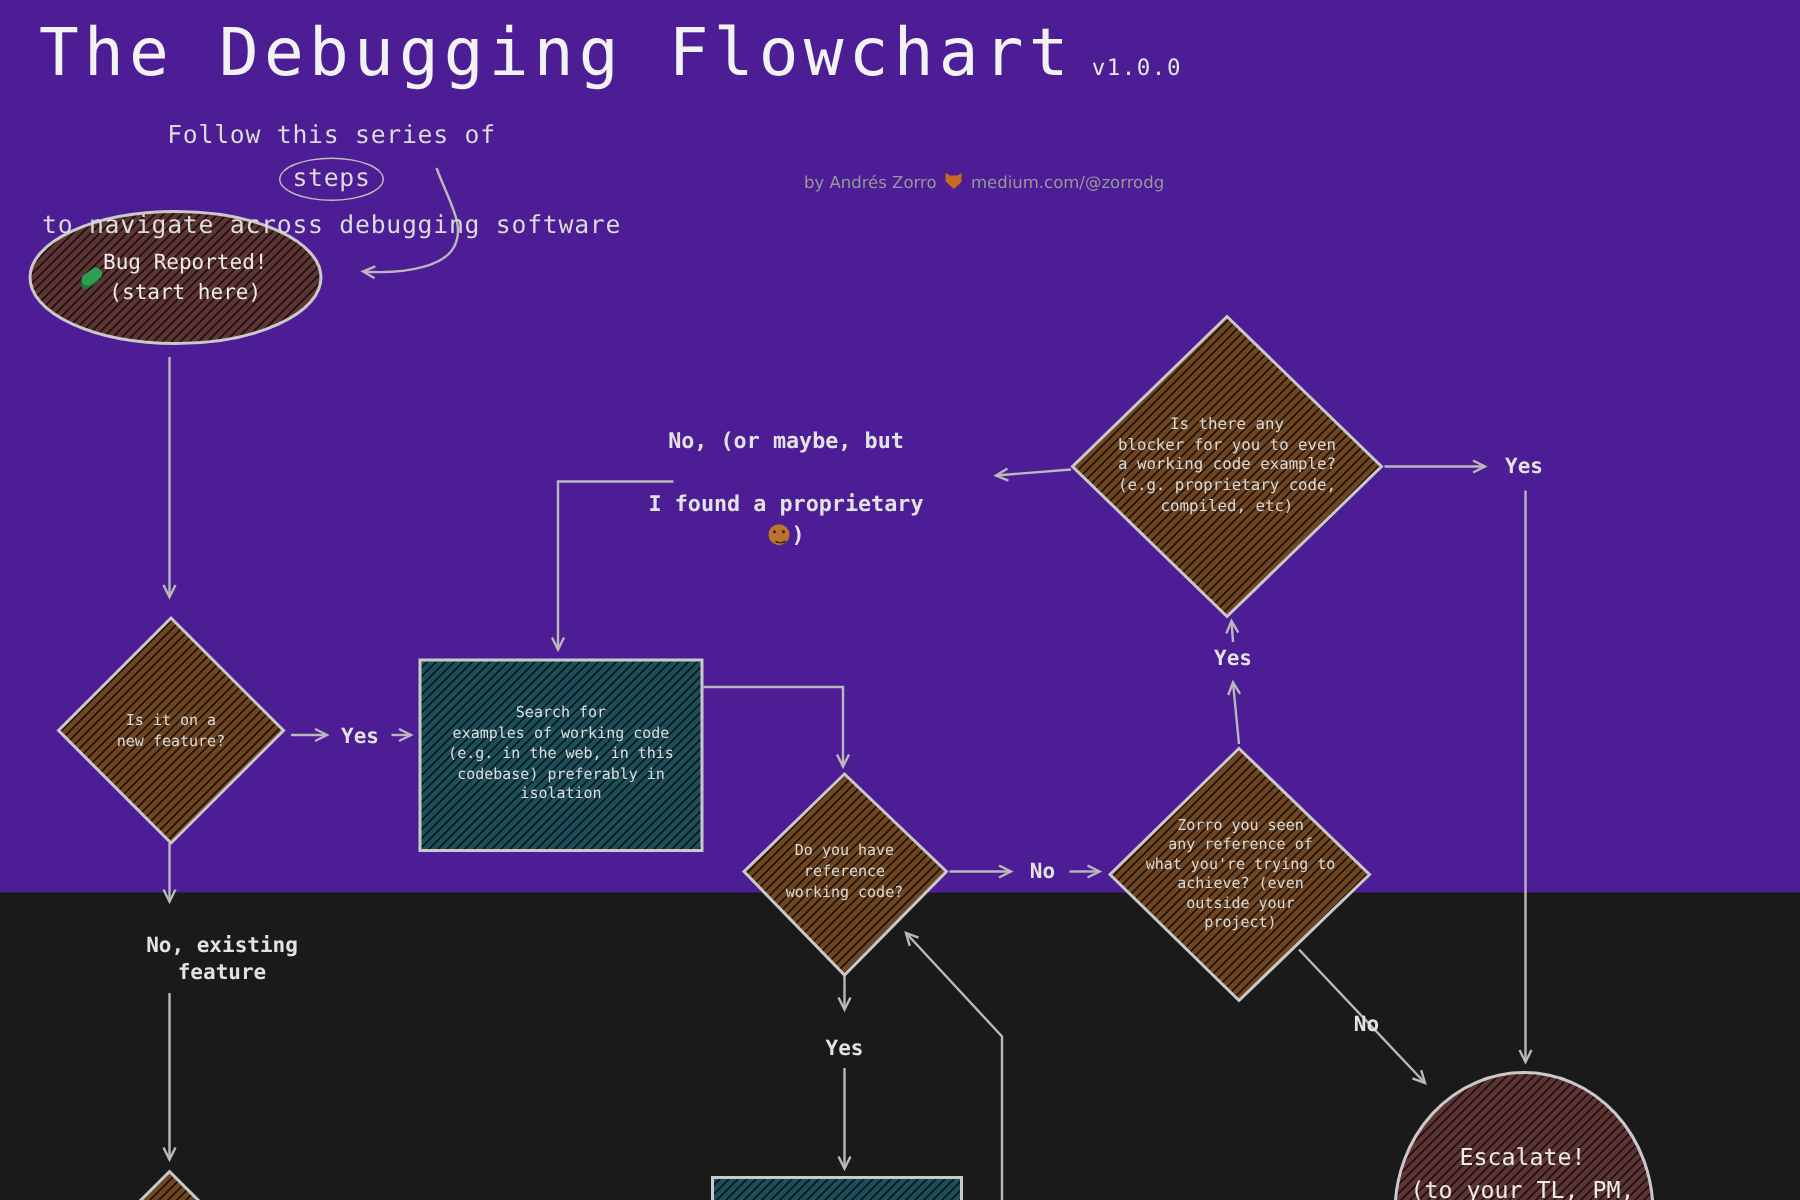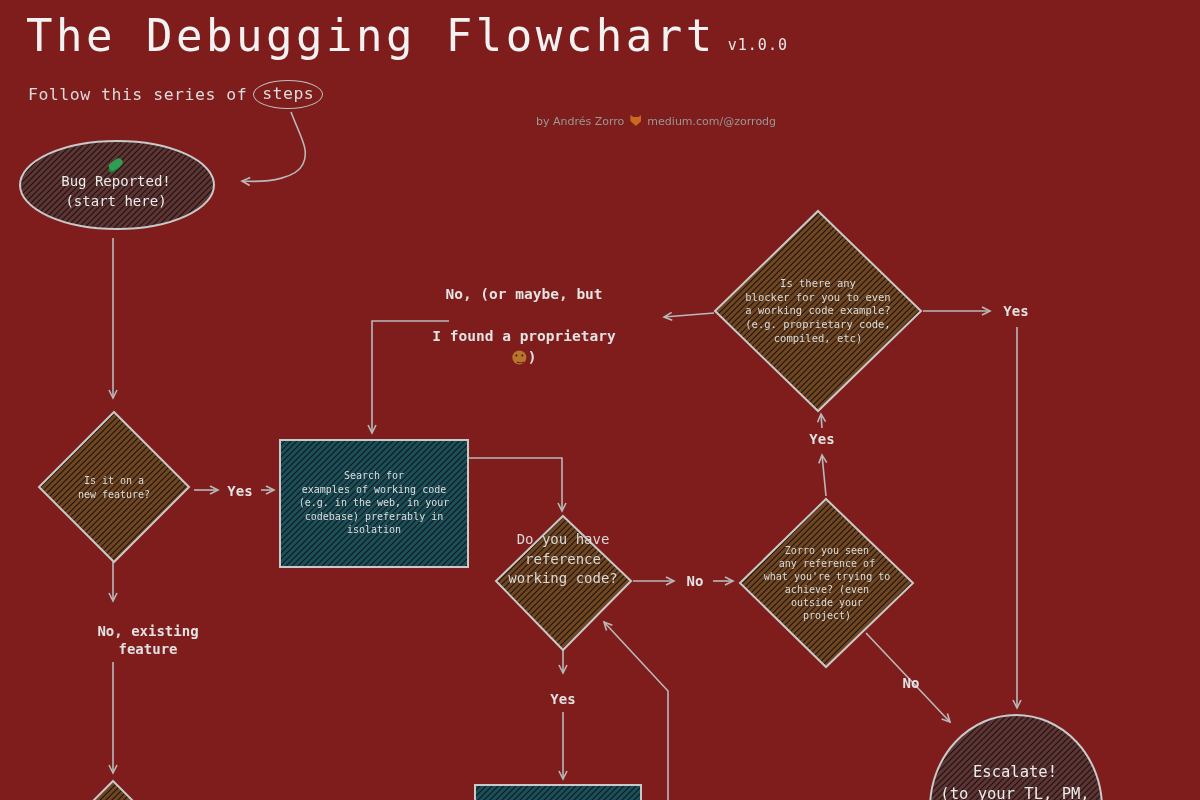--- a/index.html
+++ b/index.html
@@ -1,46 +1,46 @@
 <!DOCTYPE html>
 <html><head>
 <meta charset="utf-8">
 <style>
   * { margin:0; padding:0; box-sizing:border-box; }
   html,body { width:1200px; height:800px; overflow:hidden; }
   body { background:#1a1a1a; font-family:"DejaVu Sans Mono", monospace; }
-  .page { position:relative; width:1200px; height:800px; background:#7f1d1d; }
+  .page { position:relative; width:1200px; height:595px; background:#4c1d95; }
   svg.canvas { position:absolute; left:0; top:0; }
 
   
   .title-row { position:absolute; left:26px; top:10px; display:flex; align-items:flex-end; gap:12px; }
   .title { font-size:44px; font-weight:500; letter-spacing:3.5px; color:#f2f2f2; white-space:nowrap; }
   .version { font-size:15px; color:#e8e8e8; letter-spacing:1px; padding-bottom:7px; }
   .subtitle { position:absolute; left:28px; top:80px; display:flex; align-items:center; gap:6px;
-              font-size:16.5px; letter-spacing:0.5px; color:#dcdcdc; white-space:nowrap; }
+              font-size:16.5px; letter-spacing:0.5px; color:#dcdcdc; white-space:nowrap;flex-direction:column; }
   .circled { border:1.5px solid #bdbdbd; border-radius:50%; padding:3px 8px 5px 8px; }
   .byline { position:absolute; left:536px; top:115px; display:flex; align-items:flex-start; gap:6px;
             font-family:"DejaVu Sans", sans-serif; font-size:11px; color:#989898; }
   .fox { display:inline-block; width:11px; height:11px; background:#c9691f;
          clip-path:polygon(0% 0%, 28% 18%, 72% 18%, 100% 0%, 100% 55%, 50% 100%, 0% 55%); }
 
   
   .lbl { position:absolute; transform:translate(-50%,-50%); text-align:center;
          white-space:pre-line; color:#d9d9d9; }
   .edge { font-weight:700; font-size:14px; color:#e2e2e2; }
 
   
   #lbl-start { left:116px; top:186px; font-size:14px; line-height:1.4; color:#eceaea;
-               display:flex; flex-direction:column; align-items:center; }
+               display:flex; align-items:center; }
   .bug { display:inline-block; width:15px; height:8px; border-radius:5px; background:#2f9e53;
          transform:rotate(-35deg); margin-bottom:4px;
          box-shadow:-3px 2px 0 -1px #1d7a3c; }
   #lbl-newfeature { left:114px; top:488px; font-size:10px; line-height:1.4; }
   #lbl-search     { left:374px; top:503px; font-size:10px; line-height:1.35; color:#dedede; }
-  #lbl-reference  { left:563px; top:559px; font-size:14px; line-height:1.4; }
+  #lbl-reference  { left:563px; top:582px; font-size:10px; line-height:1.4; }
   #lbl-seen       { left:827px; top:583px; font-size:10px; line-height:1.3; }
   #lbl-blocker    { left:818px; top:311px; font-size:10.5px; line-height:1.3; }
   #lbl-escalate   { left:1015px; top:783px; font-size:15.5px; line-height:1.45; color:#eceaea; }
 
   
   #e-yes1 { left:240px; top:491px; }
   #e-noexist { left:113px; top:640px; font-size:14px; line-height:1.25;margin-left:35px; }
   #e-no1  { left:695px; top:581px; }
   #e-yes2 { left:563px; top:699px; }
   #e-yes3 { left:822px; top:439px; }
@@ -113,37 +113,38 @@
     </g>
   </svg>
 
   <div class="title-row">
     <div class="title">The Debugging Flowchart</div>
     <div class="version">v1.0.0</div>
   </div>
   <div class="subtitle">
     <span>Follow this series of</span>
     <span class="circled">steps</span>
+    <span>to navigate across debugging software</span>
   </div>
   <div class="byline">
     <span>by Andrés Zorro</span>
     <span class="fox"></span>
     <span>medium.com/@zorrodg</span>
   </div>
 
   <div class="lbl" id="lbl-start">
     <span class="bug"></span>
     <span>Bug Reported!
 (start here)</span>
   </div>
   <div class="lbl" id="lbl-newfeature">Is it on a
 new feature?</div>
   <div class="lbl" id="lbl-search">Search for
 examples of working code
-(e.g. in the web, in your
+(e.g. in the web, in this
 codebase) preferably in
 isolation</div>
   <div class="lbl" id="lbl-reference">Do you have
 reference
 working code?</div>
   <div class="lbl" id="lbl-seen">Zorro you seen
 any reference of
 what you're trying to
 achieve? (even
 outside your

